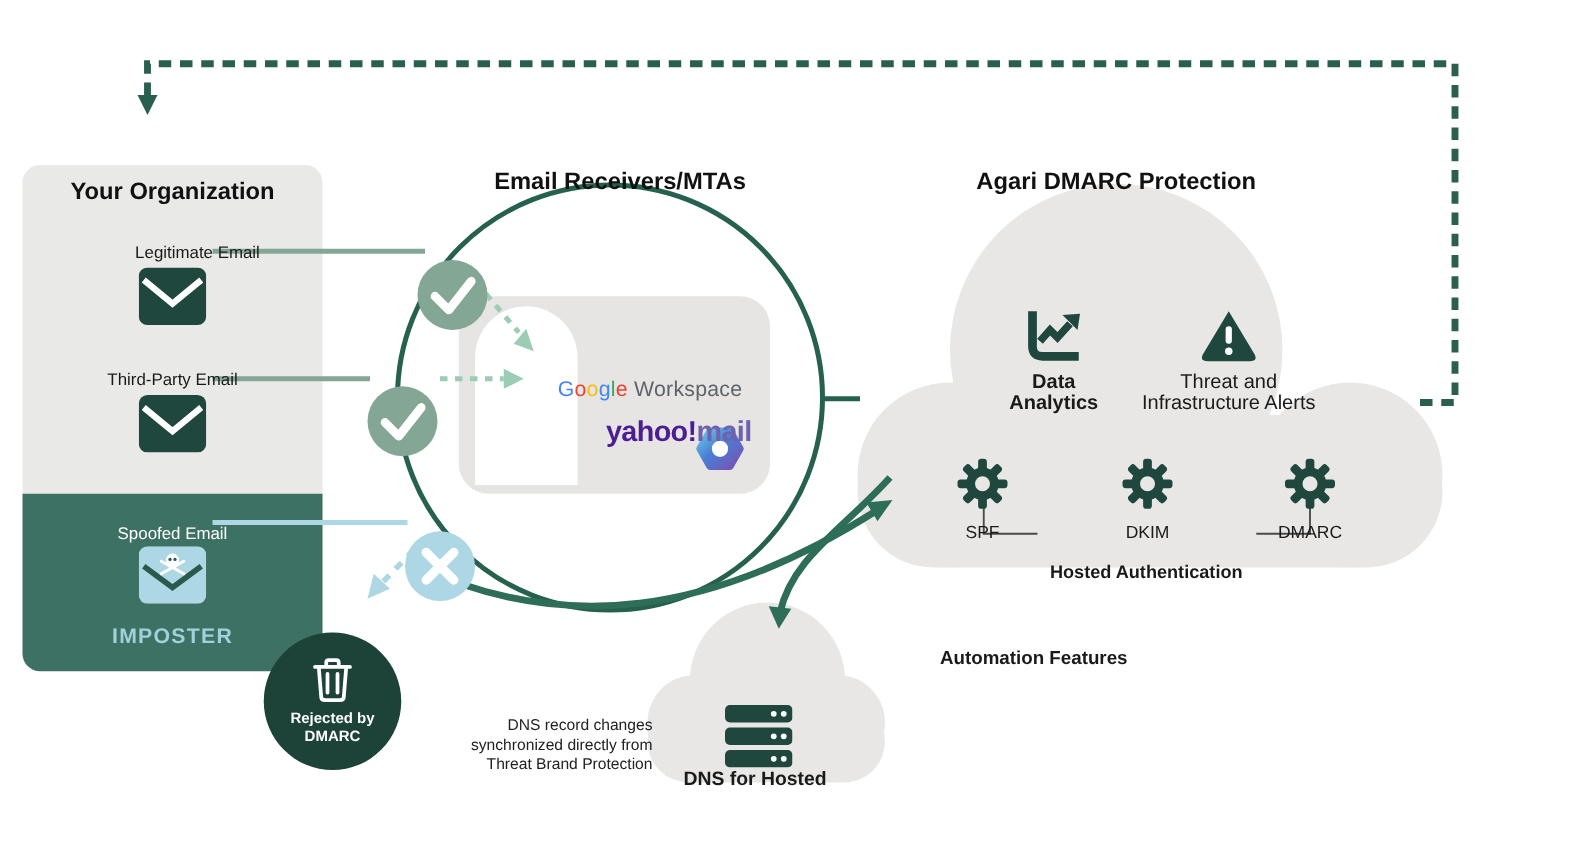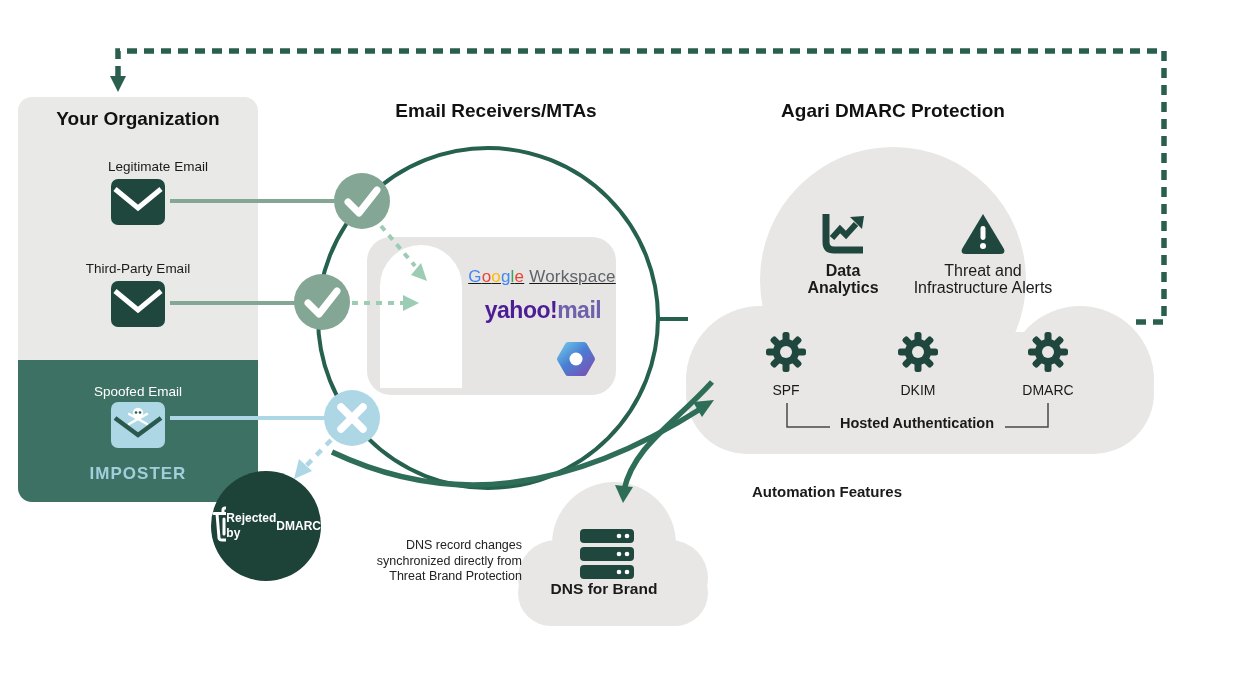--- a/index.html
+++ b/index.html
@@ -1,20 +1,20 @@
 <!DOCTYPE html>
 <html><head>
 <meta charset="utf-8">
 <style>
   html,body{margin:0;padding:0;background:#ffffff;}
   #stage{
     position:relative;width:1256px;height:686px;overflow:hidden;background:#fff;
     font-family:"Liberation Sans","DejaVu Sans",sans-serif;color:#1a1a1a;
   }
-  #stage .abs{position:absolute;}
+  #stage .abs{position:absolute;margin-top:35px;}
   .ctr{text-align:center;}
   .rgt{text-align:right;}
   svg{display:block;}
   #underlay{position:absolute;left:0;top:0;z-index:1;}
   .bg{z-index:0;}
   .fg{z-index:2;}
 
   
   .org-gray{left:18px;top:97px;width:240px;height:263px;background:#e9e9e8;border-radius:14px 14px 0 0;}
   .org-green{left:18px;top:360px;width:240px;height:142px;background:#3d7163;border-radius:0 0 14px 14px;}
@@ -26,25 +26,25 @@
   .env-label.on-green{color:#ffffff;}
   .imposter{left:18px;top:464px;width:240px;font-size:17px;font-weight:700;color:#a3cfdd;letter-spacing:1px;}
 
   
   .status-circle{width:56px;height:56px;border-radius:50%;display:flex;align-items:center;justify-content:center;}
   .check-bg{background:#84a695;}
   .x-bg{background:#aed7e6;}
 
   
   .rejected{left:211px;top:471px;width:110px;height:110px;border-radius:50%;background:#1d4238;
-    display:flex;flex-direction:row;align-items:center;justify-content:center;color:#fff;}
+    display:flex;flex-direction:column;align-items:center;justify-content:center;color:#fff;}
   .rejected .line{font-size:12px;font-weight:700;line-height:15px;}
 
   
-  .google-line{left:442px;top:267px;width:200px;font-size:17px;letter-spacing:0.2px;text-decoration:underline;}
+  .google-line{left:420px;top:267px;width:200px;font-size:17px;letter-spacing:0.2px;}
   .google-line .ws{color:#5f6368;margin-left:5px;}
   .yahoo-line{left:443px;top:297px;width:200px;font-size:23px;font-weight:700;letter-spacing:-0.5px;}
   .yahoo-p1{color:#4c1d95;}
   .yahoo-p2{color:#6f61ab;}
 
   
   .cloud-lbl{font-size:16px;line-height:17px;}
   .bold{font-weight:700;}
   .da-label{left:792px;top:262px;width:102px;}
   .ta-label{left:903px;top:262px;width:160px;}
@@ -289,15 +289,15 @@
       <g fill="#ffffff">
         <circle cx="39" cy="7" r="2.3"></circle>
           <circle cx="47" cy="7" r="2.3"></circle>
         <circle cx="39" cy="25" r="2.3"></circle>
           <circle cx="47" cy="25" r="2.3"></circle>
         <circle cx="39" cy="43" r="2.3"></circle>
           <circle cx="47" cy="43" r="2.3"></circle>
       </g>
     </svg>
   </div>
-  <div class="abs fg ctr dns-label">DNS for Brand</div>
+  <div class="abs fg ctr dns-label">DNS for Hosted</div>
 
 </div>
 
 </body></html>

